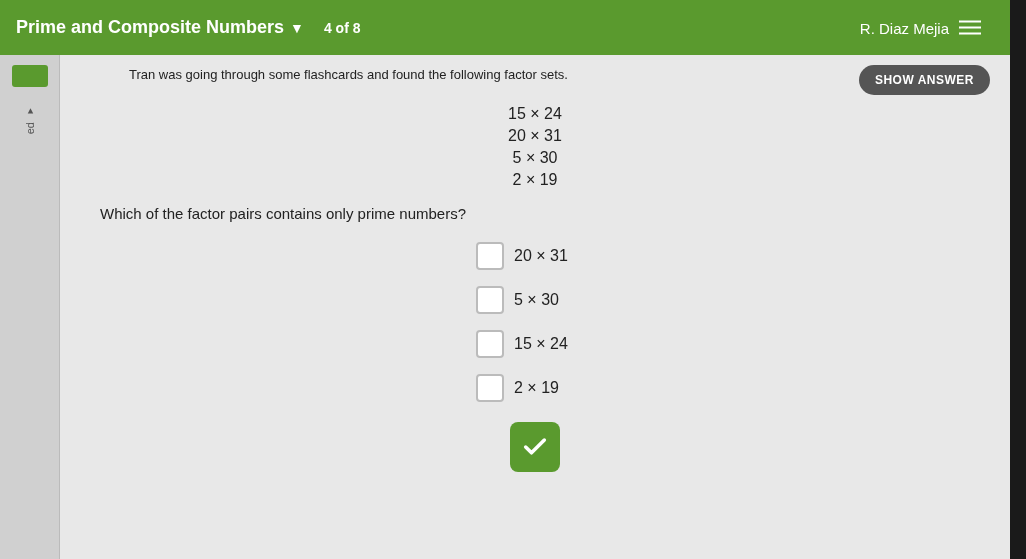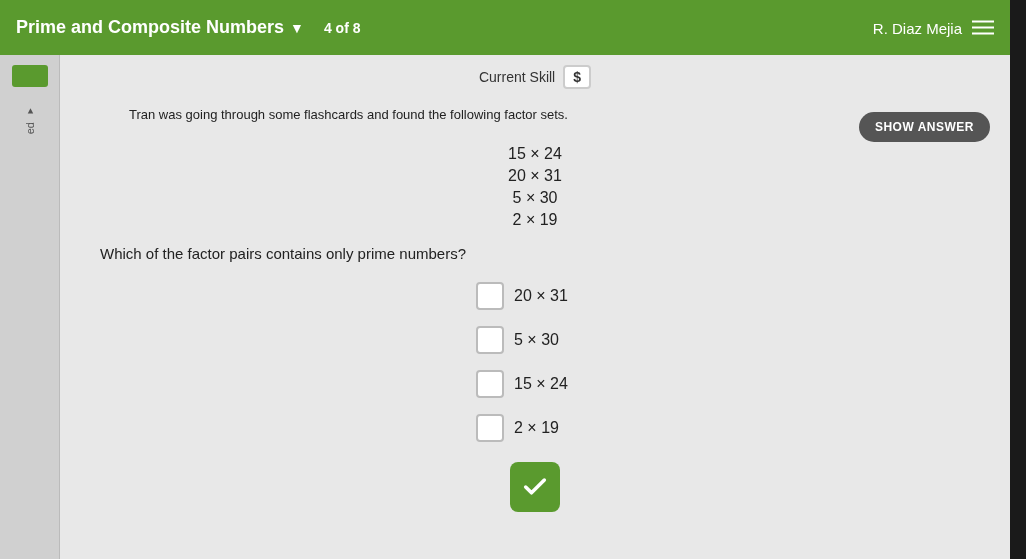--- a/index.html
+++ b/index.html
@@ -48,21 +48,21 @@
 
     .header-progress {
       color: white;
       font-size: 14px;
       font-weight: bold;
       margin-left: 20px;
     }
 
     .header-right {
       position: absolute;
-      right: 16px;
+      right: 29px;
       top: 50%;
       transform: translateY(-50%);
       display: flex;
       align-items: center;
       gap: 10px;
       color: white;
       font-size: 15px;
     }
 
     .hamburger-icon {
@@ -155,21 +155,20 @@
       top: 10px;
       background: #555;
       color: white;
       border: none;
       border-radius: 20px;
       padding: 8px 16px;
       font-size: 12px;
       font-weight: bold;
       cursor: pointer;
       letter-spacing: 0.5px;
-      margin-top: 47px;
     }
 
     .question-text {
       font-size: 13px;
       color: #222;
       text-align: left;
       margin-left: 29px;
       margin-bottom: 20px;
       line-height: 1.5;
     }
@@ -293,24 +292,20 @@
     <div class="left-sidebar">
       <div class="sidebar-toggle"></div>
       <div class="sidebar-nav-label">
         <span>ed</span>
         <span>▾</span>
       </div>
     </div>
 
     <div class="main-content">
 
-      <div class="skill-bar">
-        <span class="skill-label">Current Skill</span>
-        <span class="skill-badge">$</span>
-      </div>
 
       <button class="show-answer-btn">SHOW ANSWER</button>
 
       <div class="question-text">Tran was going through some flashcards and found the following factor sets.</div>
 
       <div class="factor-list">
         <div class="factor-list-item">15 × 24</div>
         <div class="factor-list-item">20 × 31</div>
         <div class="factor-list-item">5 × 30</div>
         <div class="factor-list-item">2 × 19</div>

